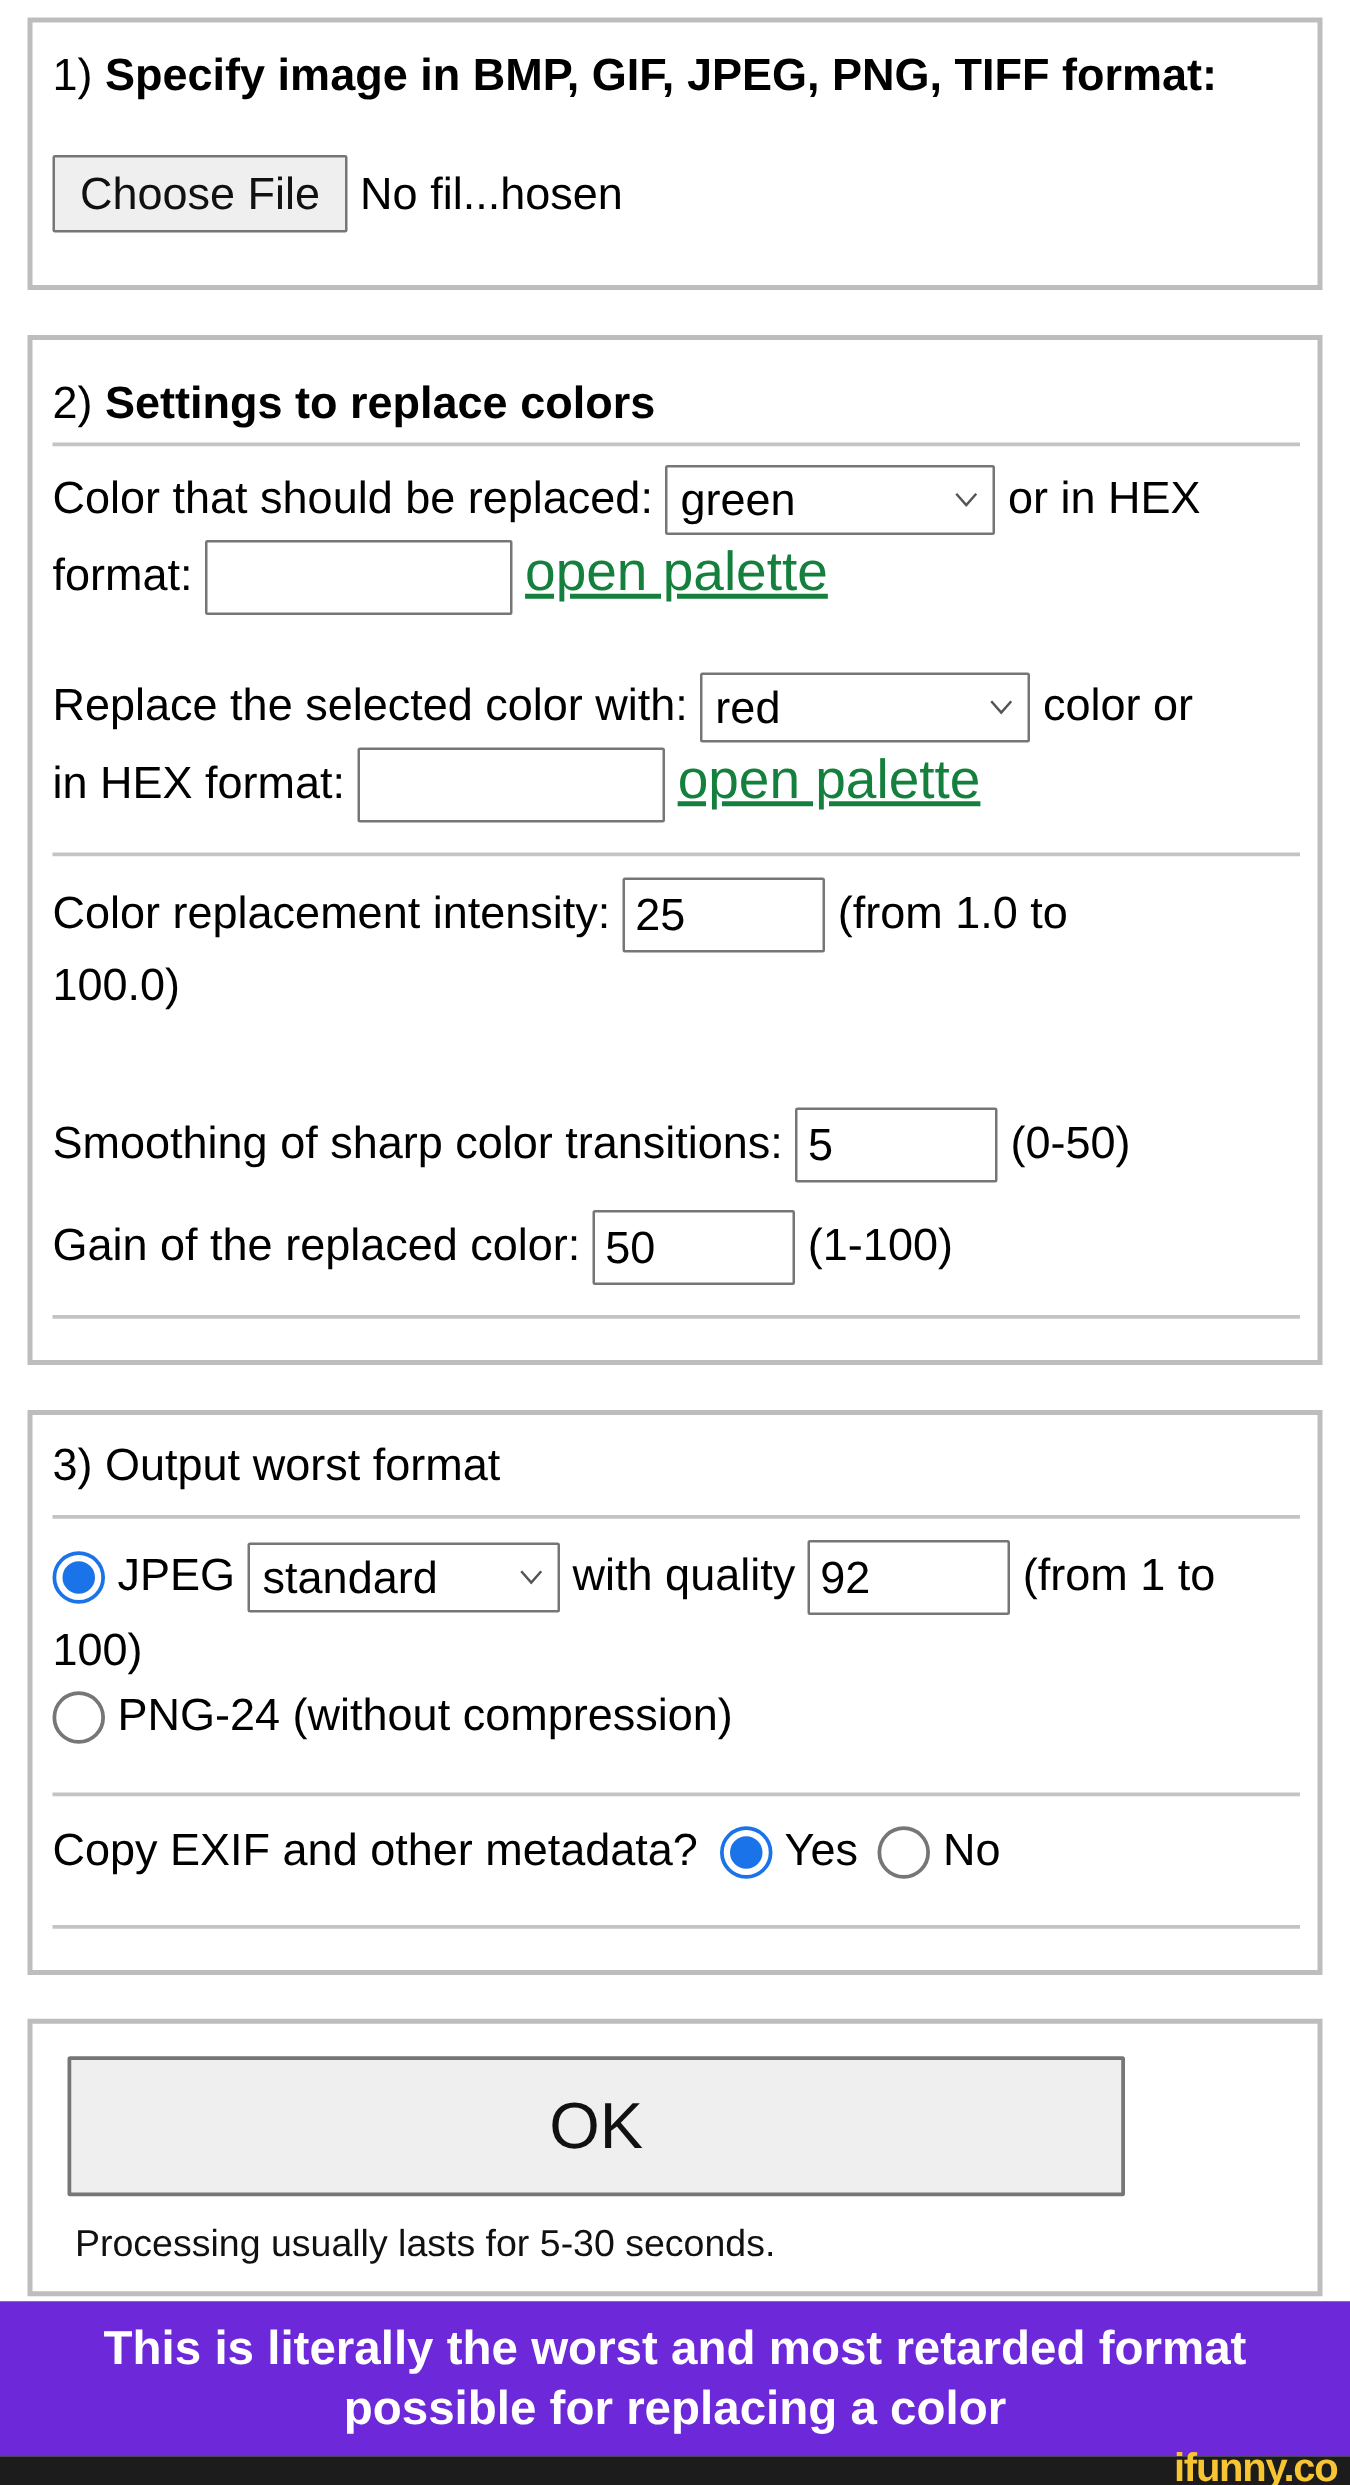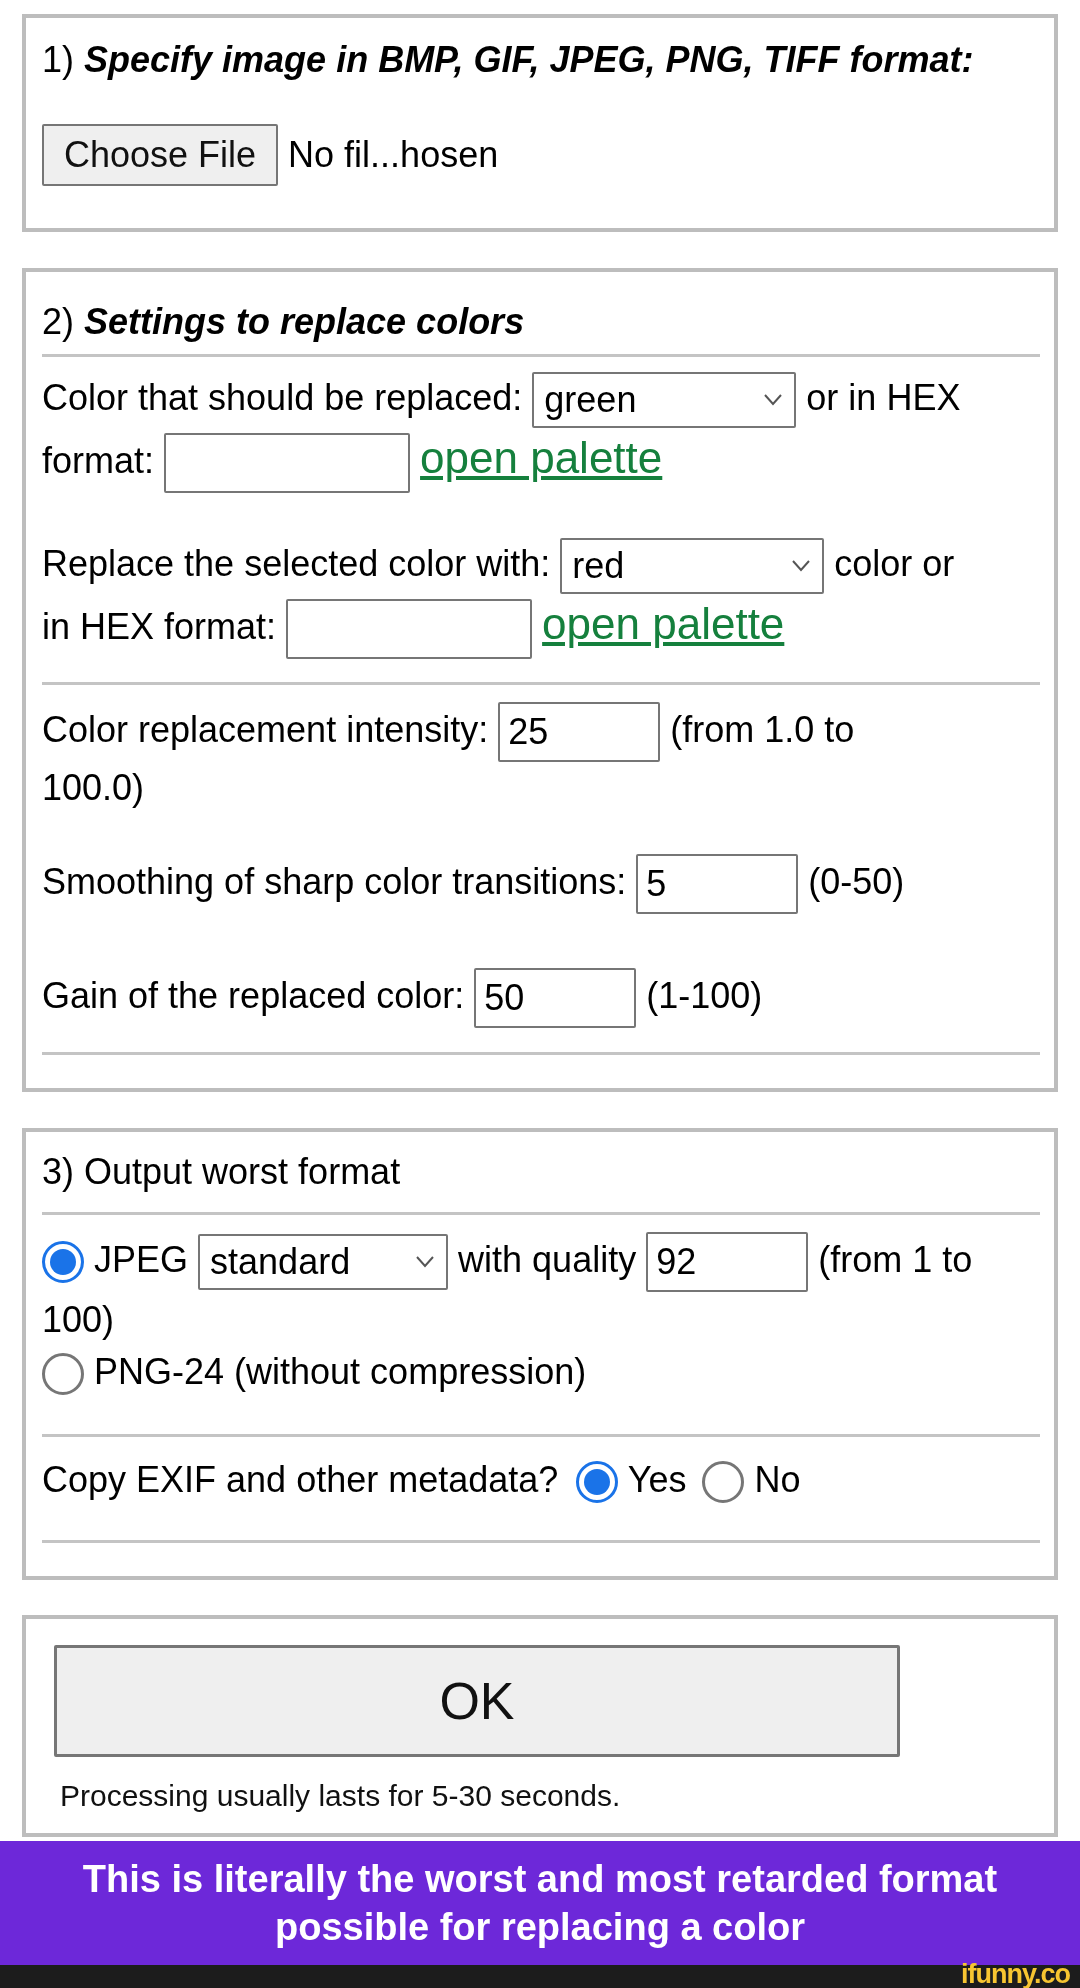--- a/index.html
+++ b/index.html
@@ -10,21 +10,21 @@
     position: absolute; left: 22px; width: 1036px;
     border: 4px solid #bdbdbd; background: #fff;
     padding: 0 14px 0 16px;
   }
   .s1 { top: 14px; height: 218px; }
   .s2 { top: 268px; height: 824px; }
   .s3 { top: 1128px; height: 452px; }
   .s4 { top: 1615px; height: 222px; }
 
   .heading { font-size: 36px; line-height: 40px; }
-  .heading b { font-weight: bold; font-style: italic; }
+  .heading b { font-weight: bold; }
   .txt { font-size: 36px; line-height: 60px; }
   .hr { height: 3px; background: #c4c4c4; margin: 0; }
 
   .filebtn {
     display: inline-block; height: 62px; padding: 0 20px;
     background: #efefef; border: 2px solid #767676; border-radius: 2px;
     font-size: 36px; line-height: 58px; vertical-align: middle; color:#111;
   }
   .filename { font-size: 36px; vertical-align: middle; margin-left: 10px; }
 
@@ -64,21 +64,21 @@
   .caption {
     position: absolute; left: 0; top: 1841px; width: 1080px; height: 124px;
     background: #6d28d9; color: #fff; text-align: center;
     font-size: 38px; font-weight: bold; line-height: 48px; padding-top: 14px;
   }
   .footer {
     position: absolute; left: 0; top: 1965px; width: 1080px; height: 23px; background: #1c1c1c;
   }
   .brand {
     position: absolute; right: 10px; top: -6px; color: #f7c531; font-weight: bold;
-    font-size: 27px; line-height: 30px; letter-spacing: -1px;
+    font-size: 32px; line-height: 30px; letter-spacing: -1px;
   }
 </style>
 </head>
 <body>
 
 <div class="section s1">
   <div class="row heading" style="top:22px;">
     <span>1)</span>
     <b>Specify image in BMP, GIF, JPEG, PNG, TIFF format:</b>
   </div>
@@ -129,21 +129,21 @@
 
   <div class="row txt" style="top:428px;">
     <span>Color replacement intensity:</span>
     <span class="textbox" style="width:162px;">25</span>
     <span>(from 1.0 to</span>
   </div>
   <div class="row txt" style="top:486px;">
     <span>100.0)</span>
   </div>
 
-  <div class="row txt" style="top:580px;">
+  <div class="row txt" style="top:612px;">
     <span>Smoothing of sharp color transitions:</span>
     <span class="textbox" style="width:162px;">5</span>
     <span>(0-50)</span>
   </div>
 
   <div class="row txt" style="top:694px;">
     <span>Gain of the replaced color:</span>
     <span class="textbox" style="width:162px;">50</span>
     <span>(1-100)</span>
   </div>

